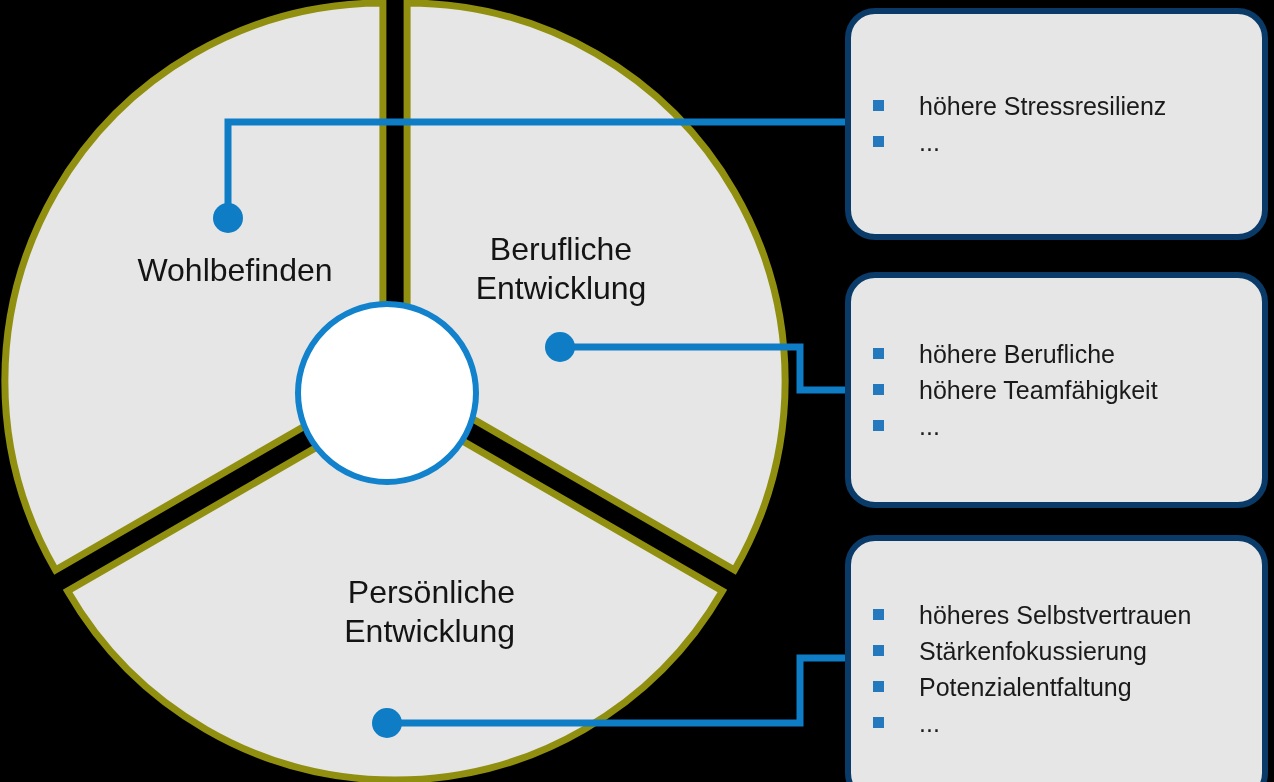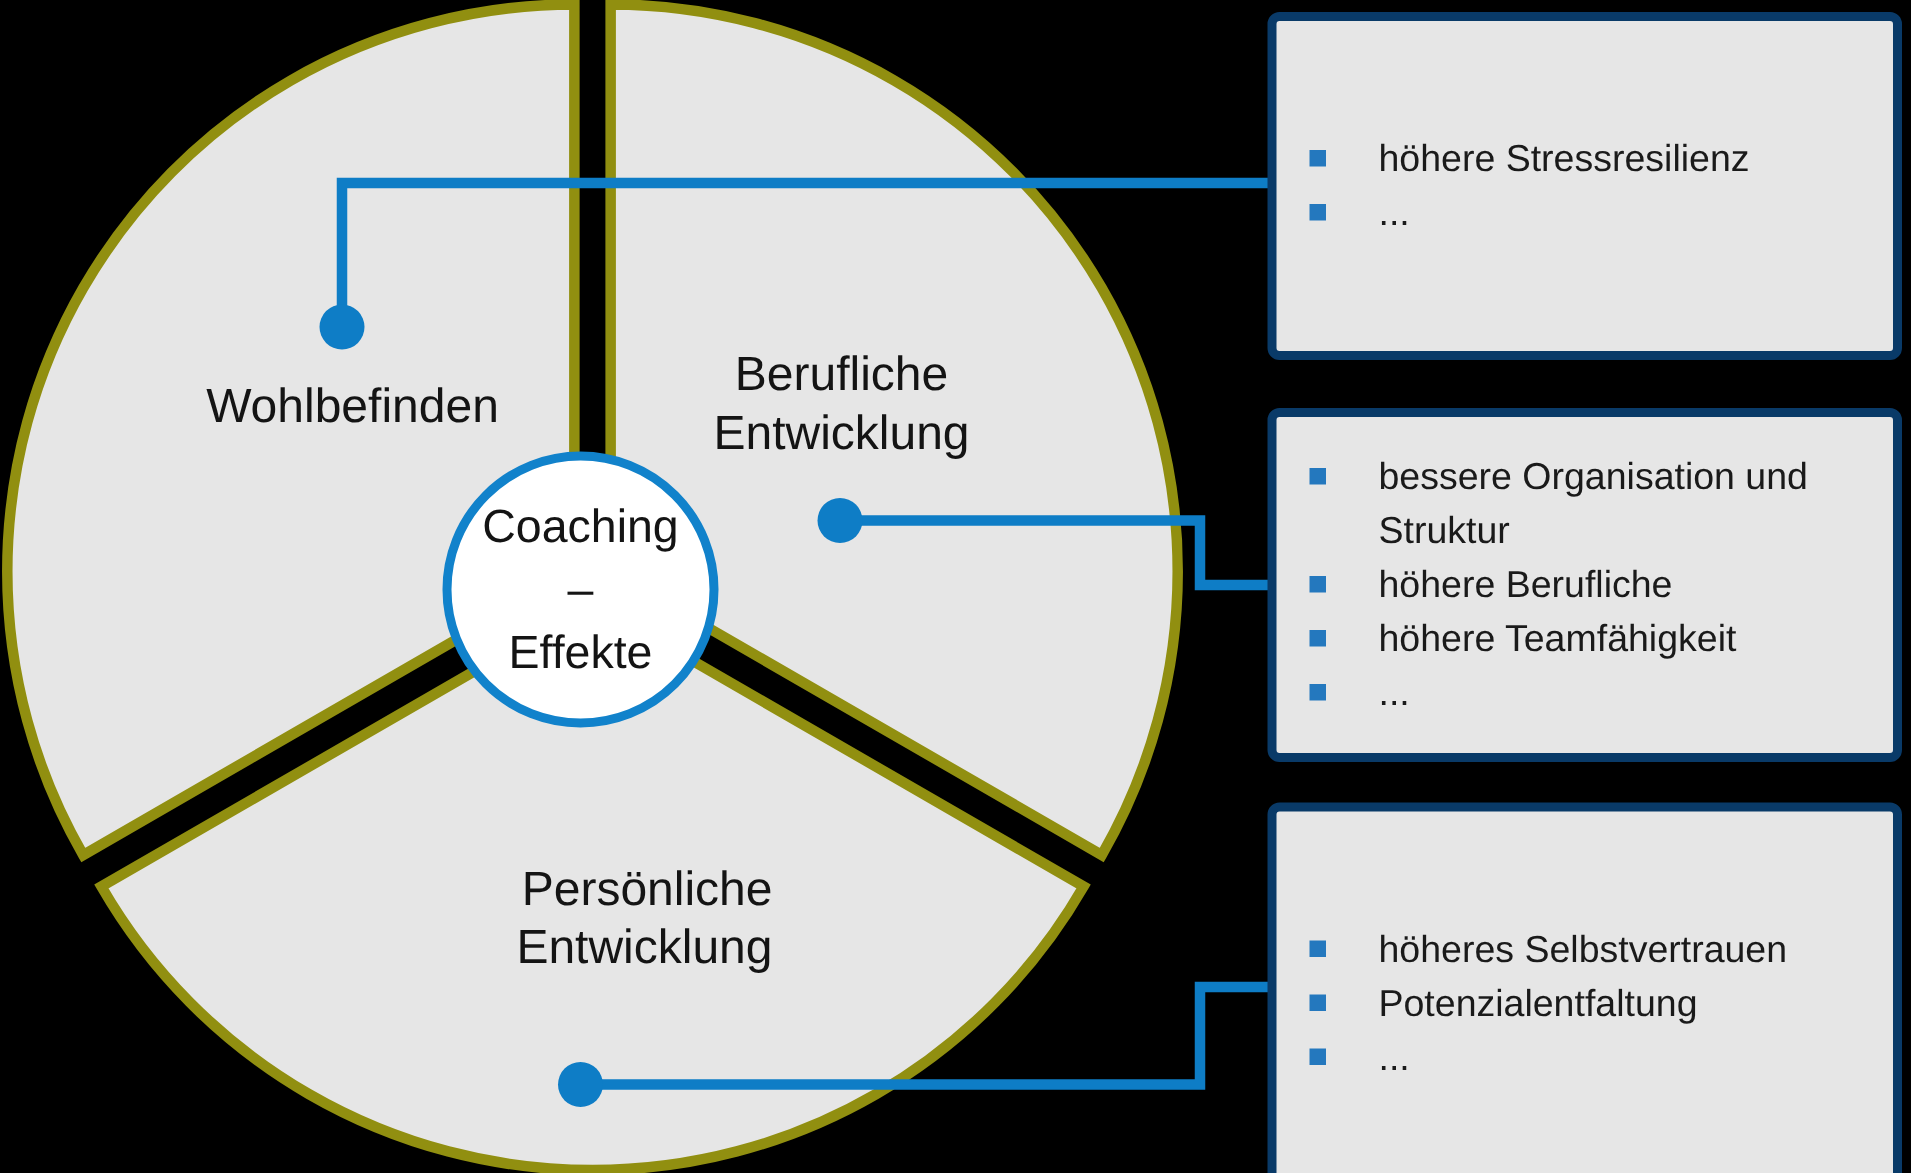--- a/index.html
+++ b/index.html
@@ -34,21 +34,21 @@
   }
   .center-text div { line-height: 42px; }
 
   .callout {
     position: absolute;
     left: 845px;
     width: 423px;
     box-sizing: border-box;
     background: #e6e6e6;
     border: 6px solid #093a68;
-    border-radius: 8px;
+    border-radius: 30px;
     display: flex;
     flex-direction: column;
     justify-content: center;
   }
   #box-1 { top: 8px;   height: 232px; }
   #box-2 { top: 272px; height: 236px; }
   #box-3 { top: 535px; height: 268px; }
 
   .callout ul {
     list-style: none;
@@ -89,43 +89,38 @@
     <circle cx="560" cy="347" r="15" fill="#0e7dc6"></circle>
     <circle cx="387" cy="723" r="15" fill="#0e7dc6"></circle>
 
     <circle cx="387" cy="393" r="89" fill="#ffffff" stroke="#1182cb" stroke-width="6"></circle>
   </svg>
 
   <div class="sector-label" id="label-wohlbefinden">Wohlbefinden</div>
   <div class="sector-label" id="label-berufliche">Berufliche Entwicklung</div>
   <div class="sector-label" id="label-persoenliche">Persönliche Entwicklung</div>
 
-  <div class="center-text">
-    <div>Coaching</div>
-    <div>–</div>
-    <div>Effekte</div>
-  </div>
 
   <div class="callout" id="box-1">
     <ul>
       <li>höhere Stressresilienz</li>
       <li>...</li>
     </ul>
   </div>
 
   <div class="callout" id="box-2">
     <ul>
-      <li>bessere Organisation und Struktur</li>
       <li>höhere Berufliche</li>
       <li>höhere Teamfähigkeit</li>
       <li>...</li>
     </ul>
   </div>
 
   <div class="callout" id="box-3">
     <ul>
       <li>höheres Selbstvertrauen</li>
+      <li>Stärkenfokussierung</li>
       <li>Potenzialentfaltung</li>
       <li>...</li>
     </ul>
   </div>
 
 </div>
 
 </body></html>

